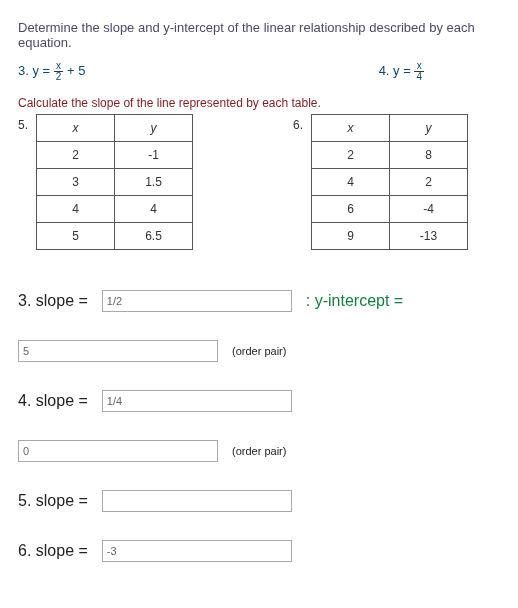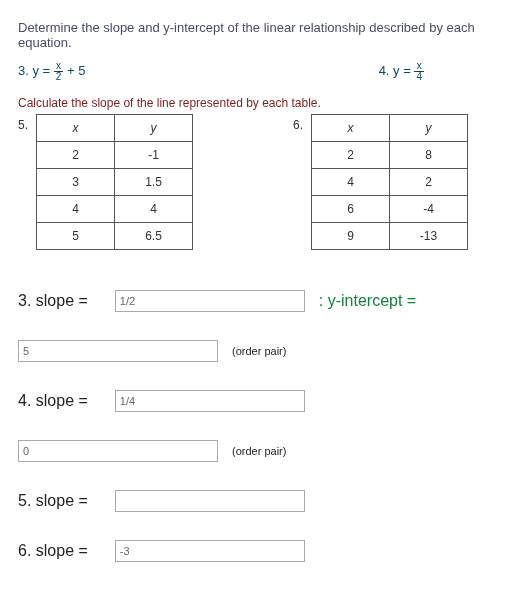--- a/index.html
+++ b/index.html
@@ -34,21 +34,21 @@
   td { font-style: normal; }
   .ans-line { display: flex; align-items: center; gap: 14px; margin-bottom: 28px; font-size: 16px; color: #222; }
   .ans-line .lbl { white-space: nowrap; }
   input[type=text] {
     border: 1px solid #aaa;
     height: 22px;
     font-size: 11px;
     padding: 2px 4px;
     color: #666;
   }
-  .w-long { width: 190px; margin-left: 13px; }
+  .w-long { width: 190px; }
   .w-med  { width: 200px; }
   .trail { font-size: 16px; color: #15803d; white-space: nowrap; }
   .op { font-size: 11px; color: #222; }
 </style>
 </head>
 <body>
 
 <div class="instr">Determine the slope and y-intercept of the linear relationship described by each equation.</div>
 
 <div class="row">

